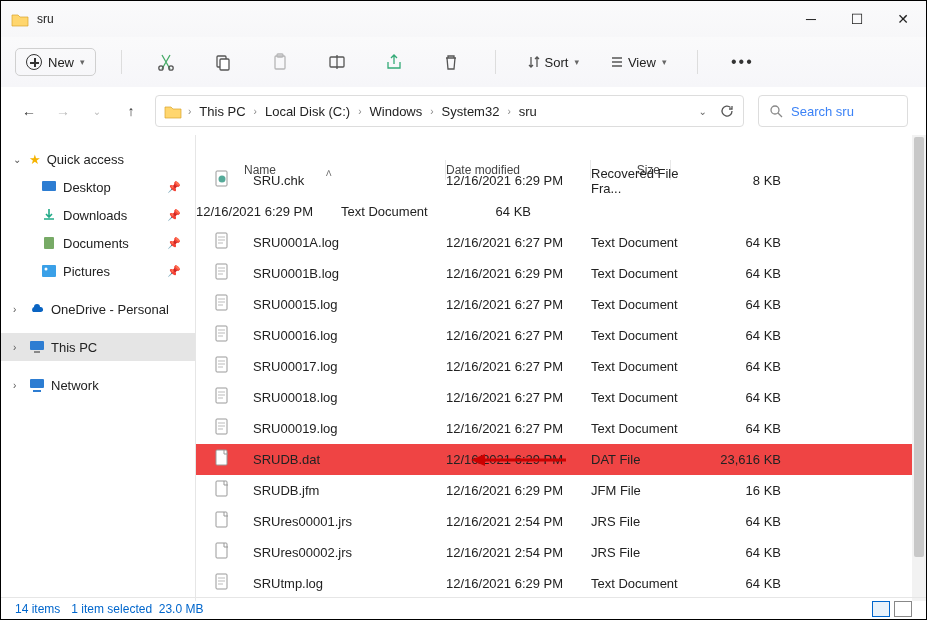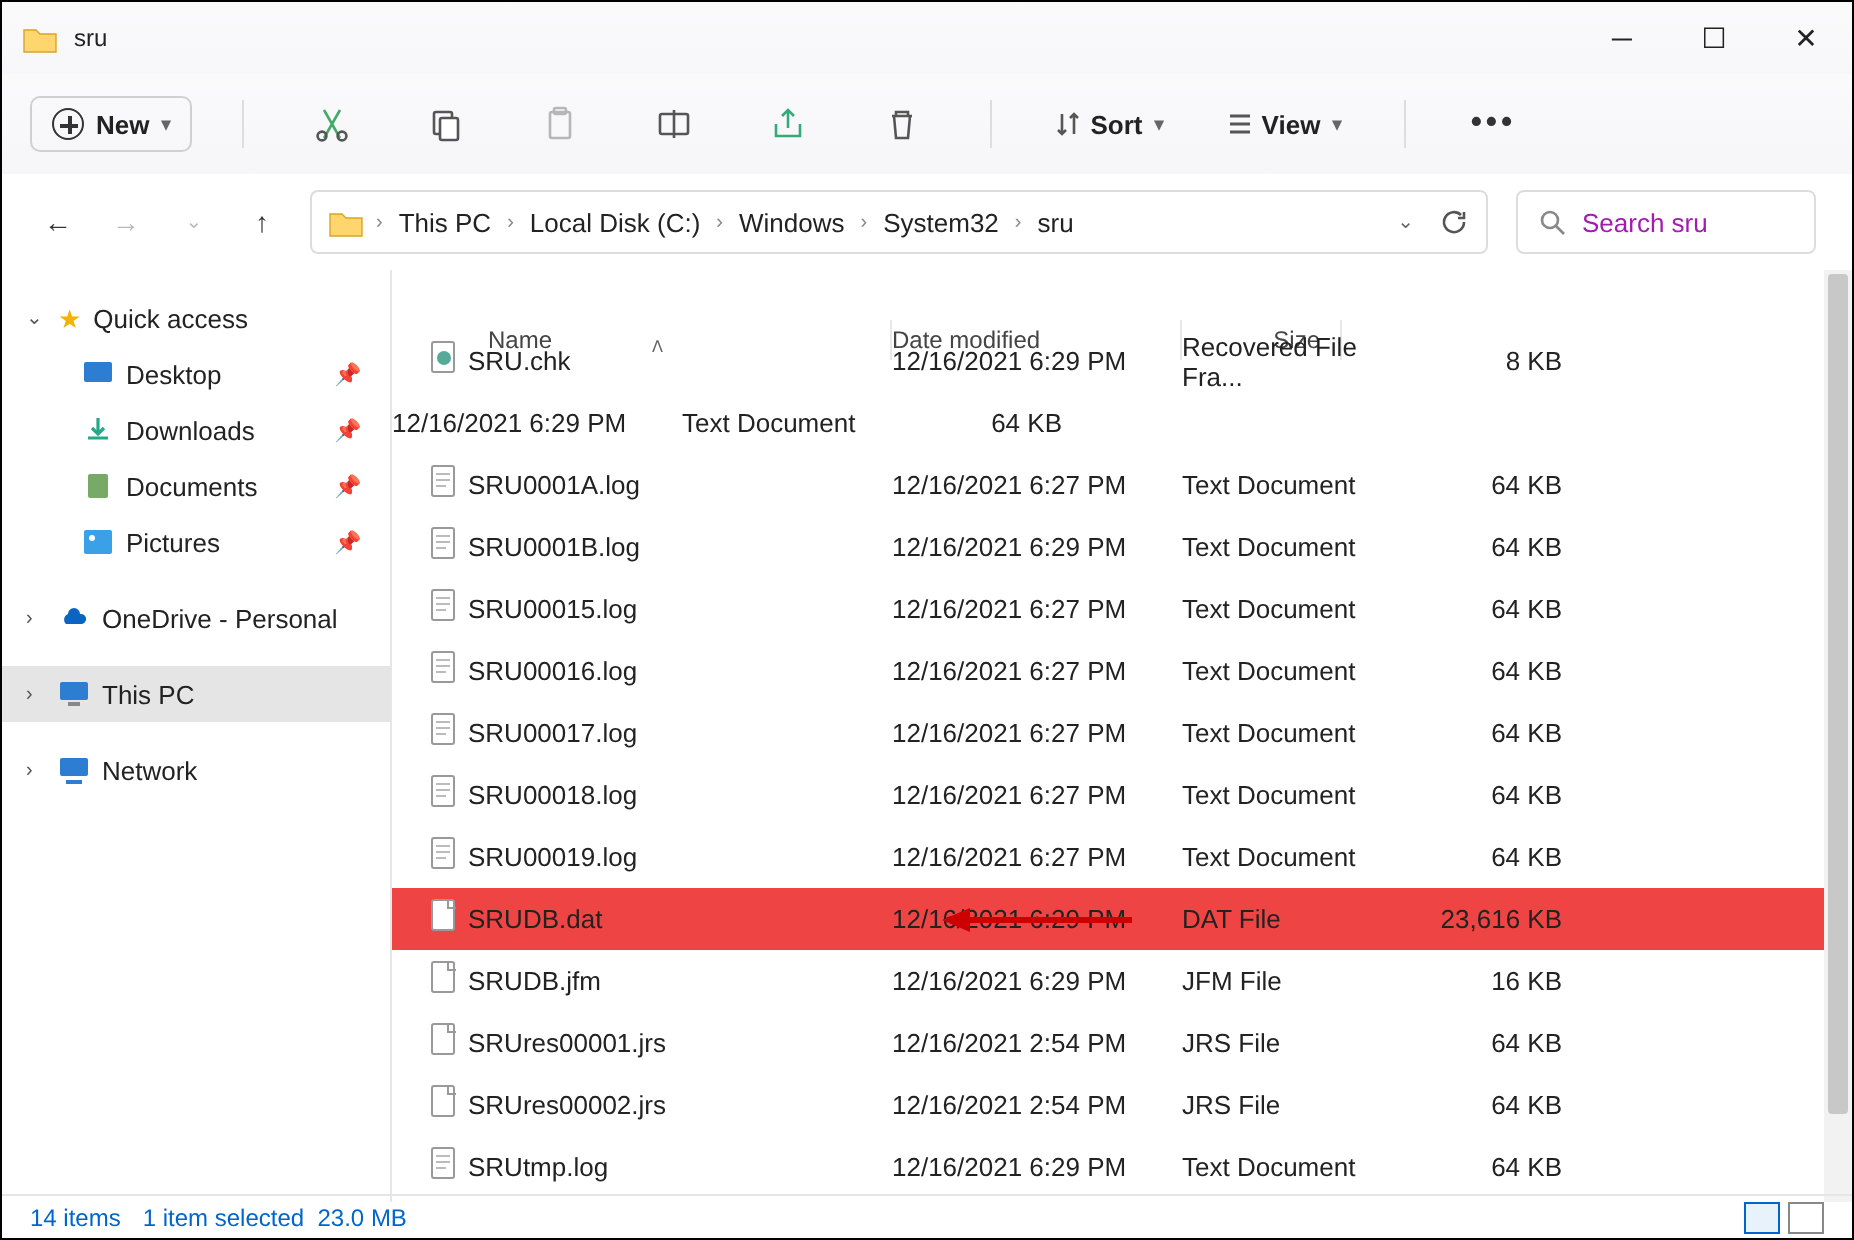--- a/index.html
+++ b/index.html
@@ -6,21 +6,21 @@
 body { width:927px; height:620px; background:#fff; border:1px solid #000; position:relative; overflow:hidden; }
 
 
 .titlebar { height:36px; display:flex; align-items:center; background:linear-gradient(#fafafb,#f7f7f9); }
 .titlebar .foldericon { margin:0 8px 0 10px; }
 .titlebar .title { font-size:12px; color:#222; }
 .winbtns { margin-left:auto; display:flex; }
 .winbtn { width:46px; height:36px; display:flex; align-items:center; justify-content:center; font-family:Arial; font-size:14px; color:#222; }
 
 
-.ribbon { height:50px; background:linear-gradient(#fafafb,#f6f6f9); display:flex; align-items:center; padding:0 14px; gap:19px;font-weight:bold; }
+.ribbon { height:50px; background:linear-gradient(#fafafb,#f6f6f9); display:flex; align-items:center; padding:0 14px; gap:19px; }
 .newbtn { display:flex; align-items:center; gap:6px; border:1px solid #d0d0d0; border-radius:5px; padding:5px 10px; font-size:13px; color:#222; }
 .newbtn .circ { width:16px; height:16px; border:1.5px solid #333; border-radius:50%; position:relative; }
 .newbtn .circ::before,.newbtn .circ::after { content:""; position:absolute; background:#333; }
 .newbtn .circ::before { left:7px; top:3px; width:1.5px; height:9px; }
 .newbtn .circ::after { top:7px; left:3px; height:1.5px; width:9px; }
 .newbtn .chev { font-size:9px; color:#666; }
 .sep { width:1px; height:24px; background:#ddd; margin:0 6px; }
 .ribicon { width:38px; height:32px; display:flex; align-items:center; justify-content:center; }
 .ribicon svg { stroke:#555; fill:none; stroke-width:1.3; }
 .sortview { display:flex; align-items:center; gap:4px; font-size:13px; color:#222; padding:0 6px; }
@@ -28,21 +28,21 @@
 
 
 .navbar { height:48px; display:flex; align-items:center; padding:0 18px; gap:14px; }
 .navarrow { width:20px; text-align:center; color:#333; font-size:14px; }
 .navarrow.dis { color:#bbb; }
 .addr { flex:1; height:32px; border:1px solid #ddd; border-radius:4px; display:flex; align-items:center; padding:0 8px; font-size:13px; color:#222; gap:2px; }
 .addr .crumb { padding:0 2px; }
 .addr .gt { color:#888; padding:0 4px; font-size:10px; }
 .addr .spacer { flex:1; }
 .addr .vchev { color:#666; font-size:10px; margin:0 10px; }
-.search { width:150px; height:32px; border:1px solid #ddd; border-radius:4px; display:flex; align-items:center; padding:0 10px; font-size:13px; color:#a21caf; gap:8px; }
+.search { width:150px; height:32px; border:1px solid #ddd; border-radius:4px; display:flex; align-items:center; padding:0 10px; font-size:13px; color:#3b82f6; gap:8px; }
 
 
 .main { display:flex; height:466px; }
 .sidebar { width:195px; border-right:1px solid #e6e6e6; padding-top:10px; font-size:13px; color:#222; }
 .side-item { display:flex; align-items:center; height:28px; padding-left:12px; gap:6px; }
 .side-item.sub { padding-left:40px; }
 .side-item.sel { background:#e5e5e5; }
 .sidechev { width:10px; font-size:10px; color:#555; }
 .pin { margin-left:auto; margin-right:14px; color:#888; font-size:11px; }
 
@@ -52,21 +52,21 @@
 .col-name .sortup { position:absolute; left:130px; top:4px; font-size:8px; color:#666; }
 .col-date { width:145px; }
 .col-type { width:120px; }
 .col-size { width:80px; text-align:right; padding-right:10px; }
 .hdr > div { border-right:1px solid #e8e8e8; height:20px; line-height:20px;margin-top:40px; }
 .hdr > div:first-child { border-left:none; }
 
 .rows { }
 .row { height:31px; display:flex; align-items:center; font-size:13px; color:#222; }
 .row.sel { background:#ef4444; }
-.row .col-name { display:flex; align-items:center; gap:4px; padding-left:18px; }
+.row .col-name { display:flex; align-items:center; gap:23px; padding-left:18px; }
 .fileicon { width:16px; height:18px; }
 
 .arrowcallout { position:absolute; left:275px; pointer-events:none; }
 
 .scrollbar { position:absolute; right:0; top:0; width:14px; height:100%; background:#f2f2f2; }
 .thumb { position:absolute; right:2px; width:10px; background:#c8c8c8; border-radius:2px; }
 
 .status { position:absolute; bottom:0; left:0; right:0; height:22px; border-top:1px solid #e6e6e6; display:flex; align-items:center; font-size:12px; color:#0066cc; padding:0 14px; gap:11px; }
 .status .right { margin-left:auto; display:flex; gap:4px; }
 .statusicon { width:18px; height:16px; border:1px solid #888; }

